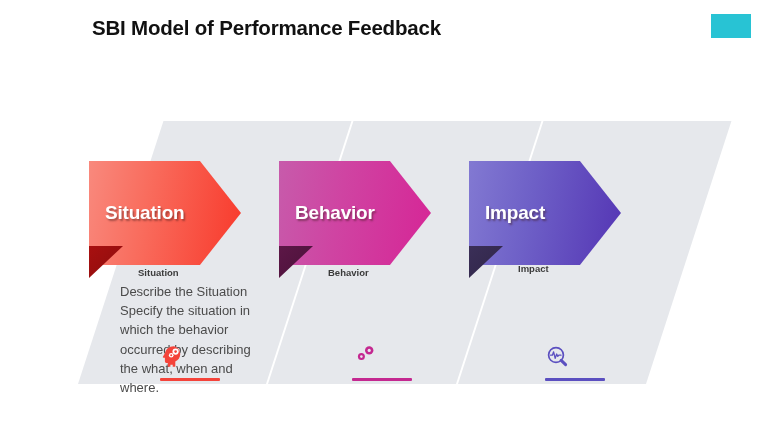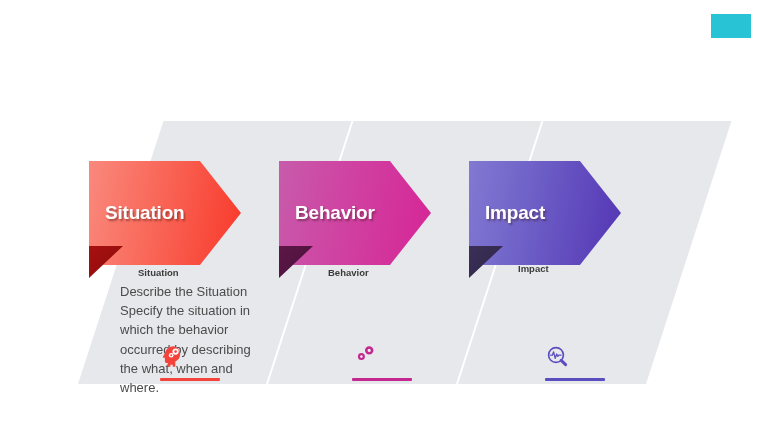--- a/index.html
+++ b/index.html
@@ -97,20 +97,21 @@
   .s3 .banner{left:469px;top:153px;background:linear-gradient(100deg,#8279d2 0%,#6e60c7 40%,#5435b4 100%);}
   .s3 .fold{left:469px;top:238px;background:linear-gradient(135deg,#3b2f58 0%,#2f2547 100%);}
   .s3 .card-text{left:500px;top:255px;}
   .s3 .icon-wrap{left:545px;top:337px;}
 </style>
 </head>
 <body>
 
 <div id="slide">
 
+  <div class="slide-title">SBI Model of Performance Feedback</div>
 
   <div class="deco-rect"></div>
 
   <div class="stage">
 
     <div class="step s1">
       <div class="panel"></div>
 
       <div class="banner">
         <span class="banner-label">Situation</span>

